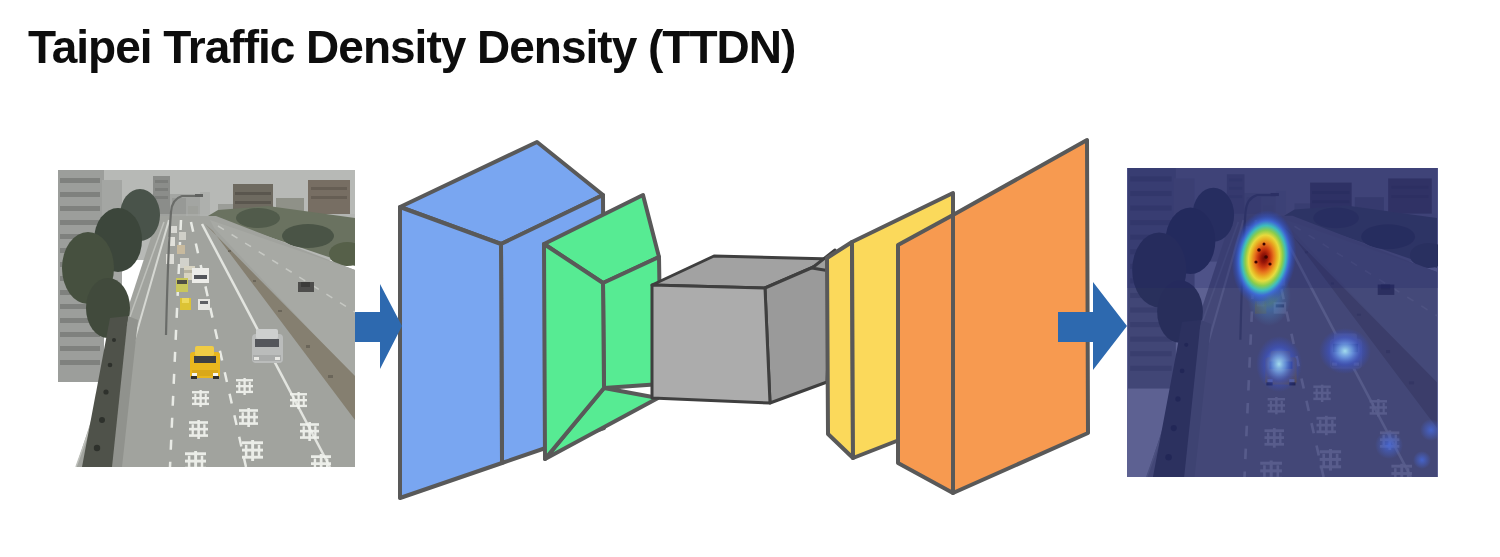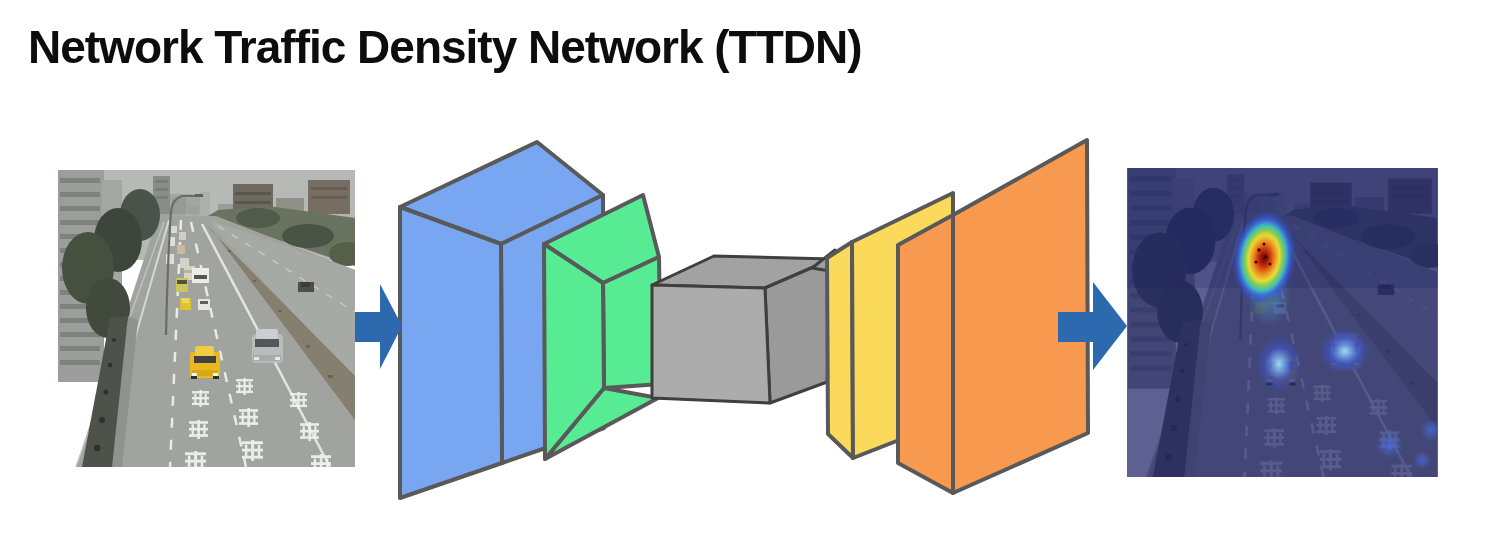--- a/index.html
+++ b/index.html
@@ -175,21 +175,21 @@
         </g>
         <g>
           <path d="M108,165 Q110,80 113,42 Q114,29 124,26 L142,26" fill="none" stroke="#6A6C69" stroke-width="2.2"></path>
           <rect x="137" y="24" width="8" height="3" fill="#606260"></rect>
         </g>
       </g>
     </symbol>
   </defs>
 </svg>
 
-<h1 class="title">Network Traffic Density Network (TTDN)</h1>
+<h1 class="title">Taipei Traffic Density Density (TTDN)</h1>
 
 <svg class="input-photo" width="297" height="297" viewBox="0 0 297 297" xmlns="http://www.w3.org/2000/svg">
   <use href="#road-scene" width="297" height="297"></use>
 </svg>
 
 <svg class="network-layer" width="1500" height="557" viewBox="0 0 1500 557" xmlns="http://www.w3.org/2000/svg">
 
   <g>
     <polygon class="slab" points="400,207 537,142 603,195 501,244" fill="#79A6F1"></polygon>
     <polygon class="slab" points="501,244 603,195 604,428 502,463" fill="#79A6F1"></polygon>

